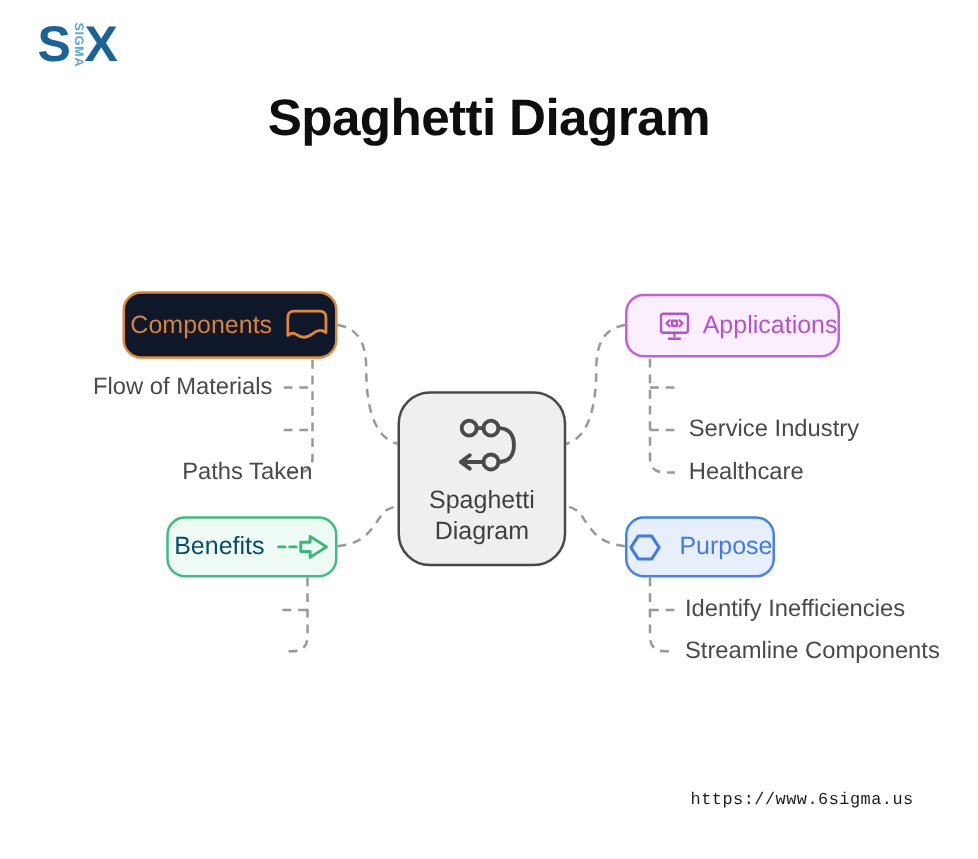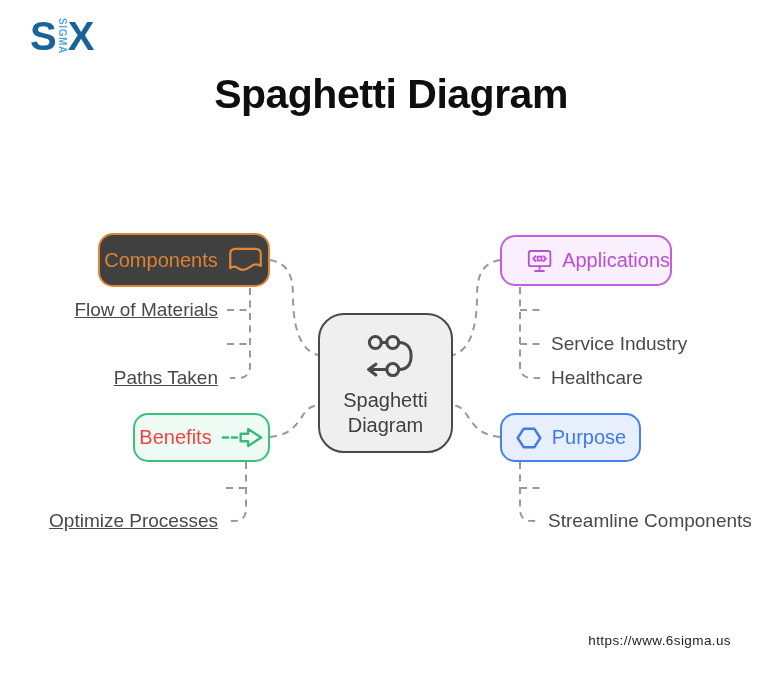--- a/index.html
+++ b/index.html
@@ -22,44 +22,45 @@
   
   svg.wires{position:absolute;left:0;top:0;pointer-events:none;}
   .wire{stroke:#999999;stroke-width:2;fill:none;stroke-dasharray:7 5.5;}
   
   .node{
     position:absolute;display:flex;align-items:center;justify-content:center;
     gap:9px;border-radius:15px;border-style:solid;border-width:2px;
     font-size:20px;background:#fff;box-sizing:border-box;white-space:nowrap;
   }
   .node-components{left:98px;top:233px;width:172px;height:54px;
-    border-color:#e08636;background:#404040;color:#db8234;}
+    border-color:#e08636;background:#0f172a;color:#db8234;}
   .node-applications{left:500px;top:235px;width:172px;height:51px;
     border-color:#c45ede;background:#faeffc;color:#b750d2;padding-left:24px;}
   .node-benefits{left:133px;top:413px;width:137px;height:49px;
-    border-color:#3dbf80;background:#eefaf4;color:#ef4444;}
-  .node-purpose{left:500px;top:413px;width:141px;height:49px;
-    border-color:#4583ea;background:#e7effc;color:#4179e8;}
+    border-color:#3dbf80;background:#eefaf4;color:#0c4a6e;}
+  .node-purpose{left:500px;top:413px;width:120px;height:49px;
+    border-color:#4583ea;background:#e7effc;color:#4179e8;justify-content:space-between;}
   .center-node{
     position:absolute;left:318px;top:313px;width:135px;height:140px;
     border-radius:26px;border:2px solid #494949;background:#efefef;
     display:flex;flex-direction:column;align-items:center;justify-content:center;
     box-sizing:border-box;gap:2px;
   }
   .center-label{font-size:20px;color:#3f3f3f;text-align:center;line-height:1.25;width:110px;}
   
   .item{
     position:absolute;font-size:19px;color:#494949;white-space:nowrap;
     height:24px;line-height:24px;
   }
-  .item.r{text-align:left;text-decoration:underline;}
+  .item.r{text-align:left;}
   
   .footer-url{
     position:absolute;right:51px;top:633px;font-size:13.5px;color:#1d1d1d;
     letter-spacing:0.4px;
+    font-family:Liberation Mono, monospace;
   }
   .icon{display:block;}
 </style>
 </head>
 <body>
 
 <div class="canvas">
 
   <div class="logo">
     <span class="logo-big">S</span>
@@ -133,24 +134,24 @@
   </div>
 
   <div class="node node-purpose">
     <svg class="icon" width="28" height="26" viewBox="0 0 26 24" fill="none" stroke="#4179e8" stroke-width="2.3" stroke-linejoin="round">
       <polygon points="8,3.5 18,3.5 23.5,12 18,20.5 8,20.5 2.5,12"></polygon>
     </svg>
     <span>Purpose</span>
   </div>
 
   <div class="item r" style="right:564px;top:298px">Flow of Materials</div>
-  <div class="item r" style="right:564px;top:366px">Paths Taken</div>
+  <div class="item r" style="right:532px;top:366px">Paths Taken</div>
 
   <div class="item" style="left:551px;top:366px">Healthcare</div>
   <div class="item" style="left:551px;top:332px">Service Industry</div>
 
-  <div class="item r" style="right:564px;top:509px">Optimize Processes</div>
 
+  <div class="item" style="left:548px;top:476px">Identify Inefficiencies</div>
   <div class="item" style="left:548px;top:509px">Streamline Components</div>
 
   <div class="footer-url">https://www.6sigma.us</div>
 
 </div>
 
 </body></html>

